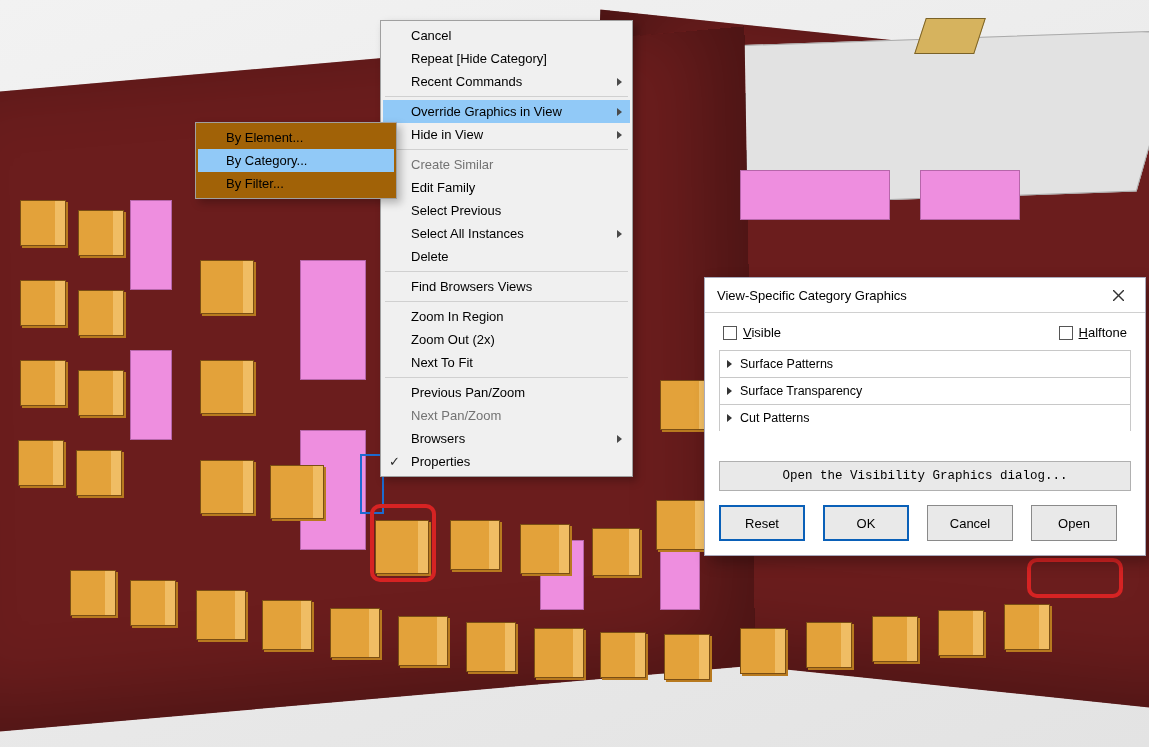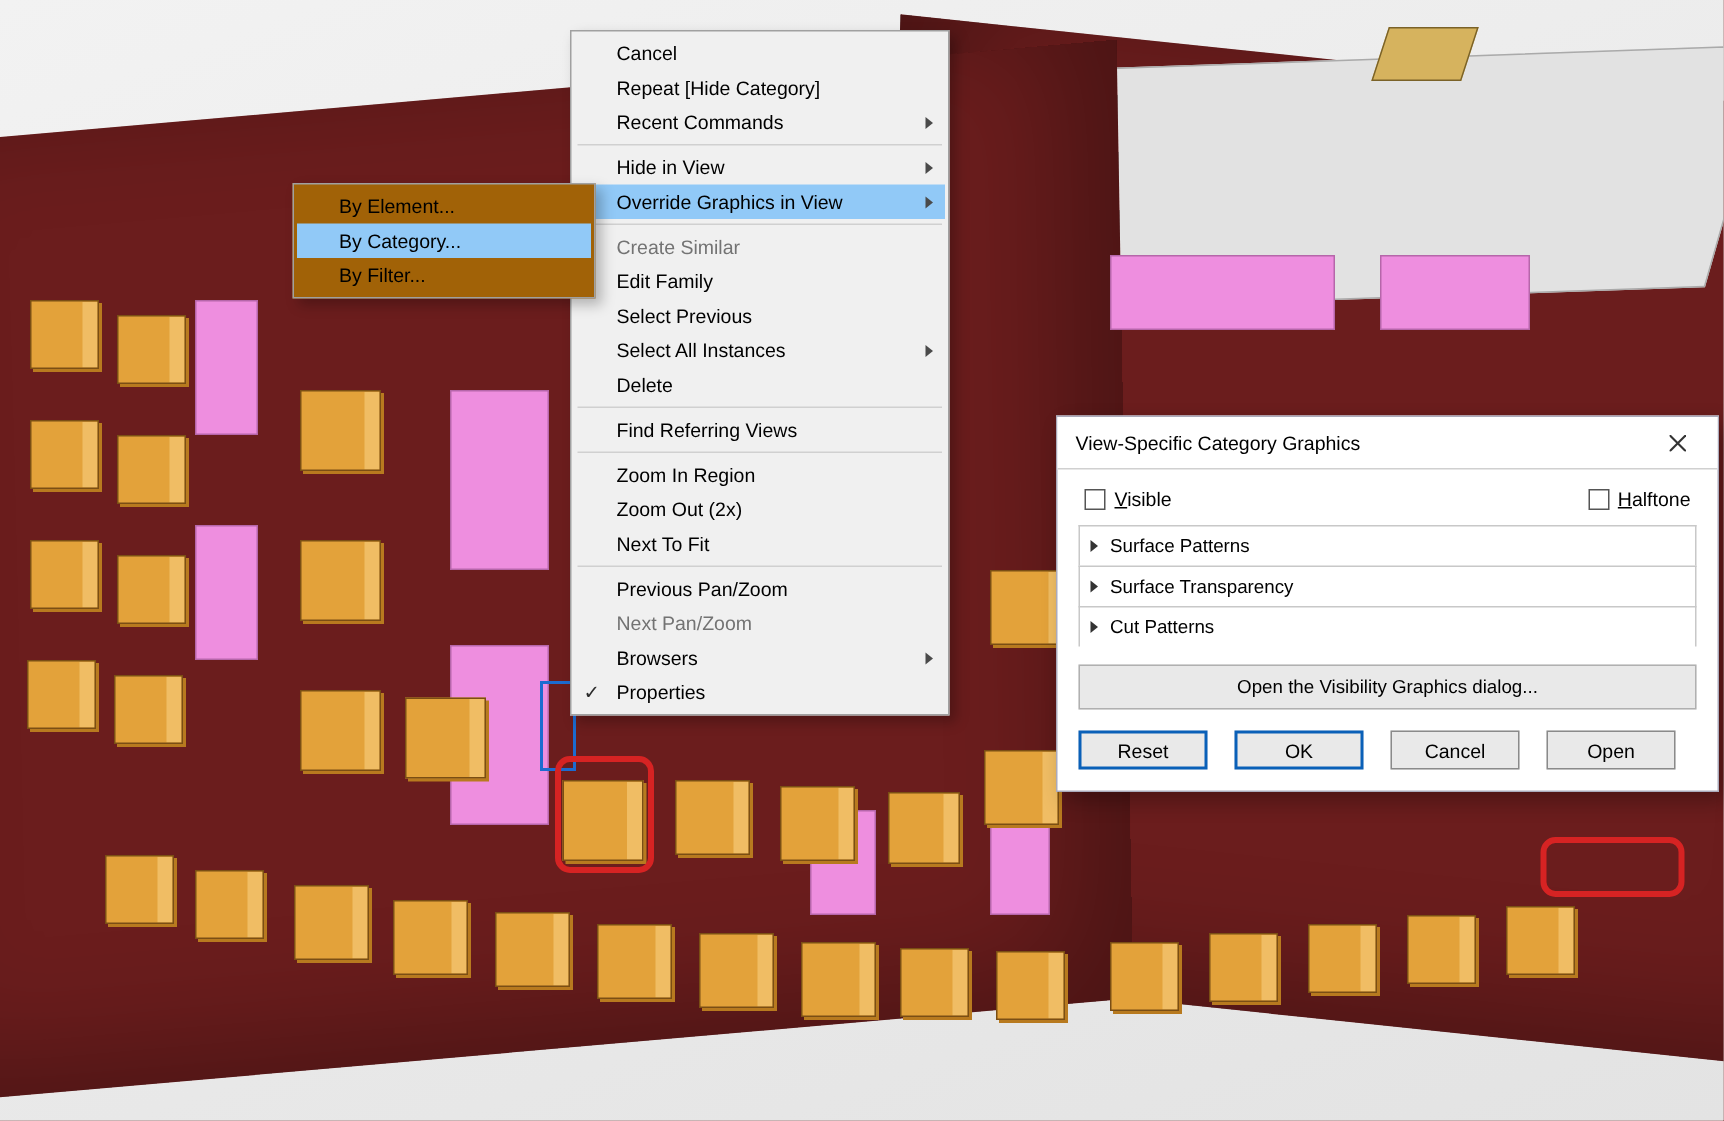--- a/index.html
+++ b/index.html
@@ -153,32 +153,33 @@
     background:#fff;
     font-size:12.5px;
   }
   .exp-row:last-of-type { border-bottom:1px solid #c8c8c8; }
   .exp-row::before {
     content:"";
     position:absolute; left:7px; top:50%; transform:translateY(-50%);
     width:0;height:0;border-top:4px solid transparent;border-bottom:4px solid transparent;border-left:5px solid #333;
   }
   .open-vis {
-    margin-top:12px;
+    margin-top:30px;
     border:1px solid #b0b0b0;
     background:#e9e9e9;
     text-align:center;
     padding:7px 0;
     font-size:12.5px;
+    font-family:Liberation Mono, monospace;
   }
   .dlg-buttons {
     display:flex; gap:18px; justify-content:flex-start; margin-top:14px;
   }
   .dlg-buttons button {
-    width:86px; height:26px;
+    width:86px; height:36px;
     background:#e9e9e9;
     border:1px solid #8a8a8a;
     font:inherit;
     cursor:default;
   }
   .dlg-buttons button.primary {
     border:2px solid #0a60b8;
     background:#e9e9e9;
   }
   
@@ -248,30 +249,30 @@
 
 <div class="ann" style="left:370px;top:504px;width:66px;height:78px;"></div>
 <div class="ann" style="left:707px;top:315px;width:104px;height:38px;"></div>
 <div class="ann" style="left:1027px;top:558px;width:96px;height:40px;"></div>
 
 <div class="context-menu">
   <div class="item"><span>Cancel</span></div>
   <div class="item"><span>Repeat [Hide Category]</span></div>
   <div class="item"><span>Recent Commands</span><span class="arrow"></span></div>
   <div class="sep"></div>
+  <div class="item highlight"><span>Override Graphics in View</span><span class="arrow"></span></div>
   <div class="item"><span>Hide in View</span><span class="arrow"></span></div>
-  <div class="item highlight"><span>Override Graphics in View</span><span class="arrow"></span></div>
   <div class="sep"></div>
   <div class="item disabled"><span>Create Similar</span></div>
   <div class="item"><span>Edit Family</span></div>
   <div class="item"><span>Select Previous</span></div>
   <div class="item"><span>Select All Instances</span><span class="arrow"></span></div>
   <div class="item"><span>Delete</span></div>
   <div class="sep"></div>
-  <div class="item"><span>Find Referring Views</span></div>
+  <div class="item"><span>Find Browsers Views</span></div>
   <div class="sep"></div>
   <div class="item"><span>Zoom In Region</span></div>
   <div class="item"><span>Zoom Out (2x)</span></div>
   <div class="item"><span>Next To Fit</span></div>
   <div class="sep"></div>
   <div class="item"><span>Previous Pan/Zoom</span></div>
   <div class="item disabled"><span>Next Pan/Zoom</span></div>
   <div class="item"><span>Browsers</span><span class="arrow"></span></div>
   <div class="item"><span class="check">✓</span><span>Properties</span></div>
 </div>

